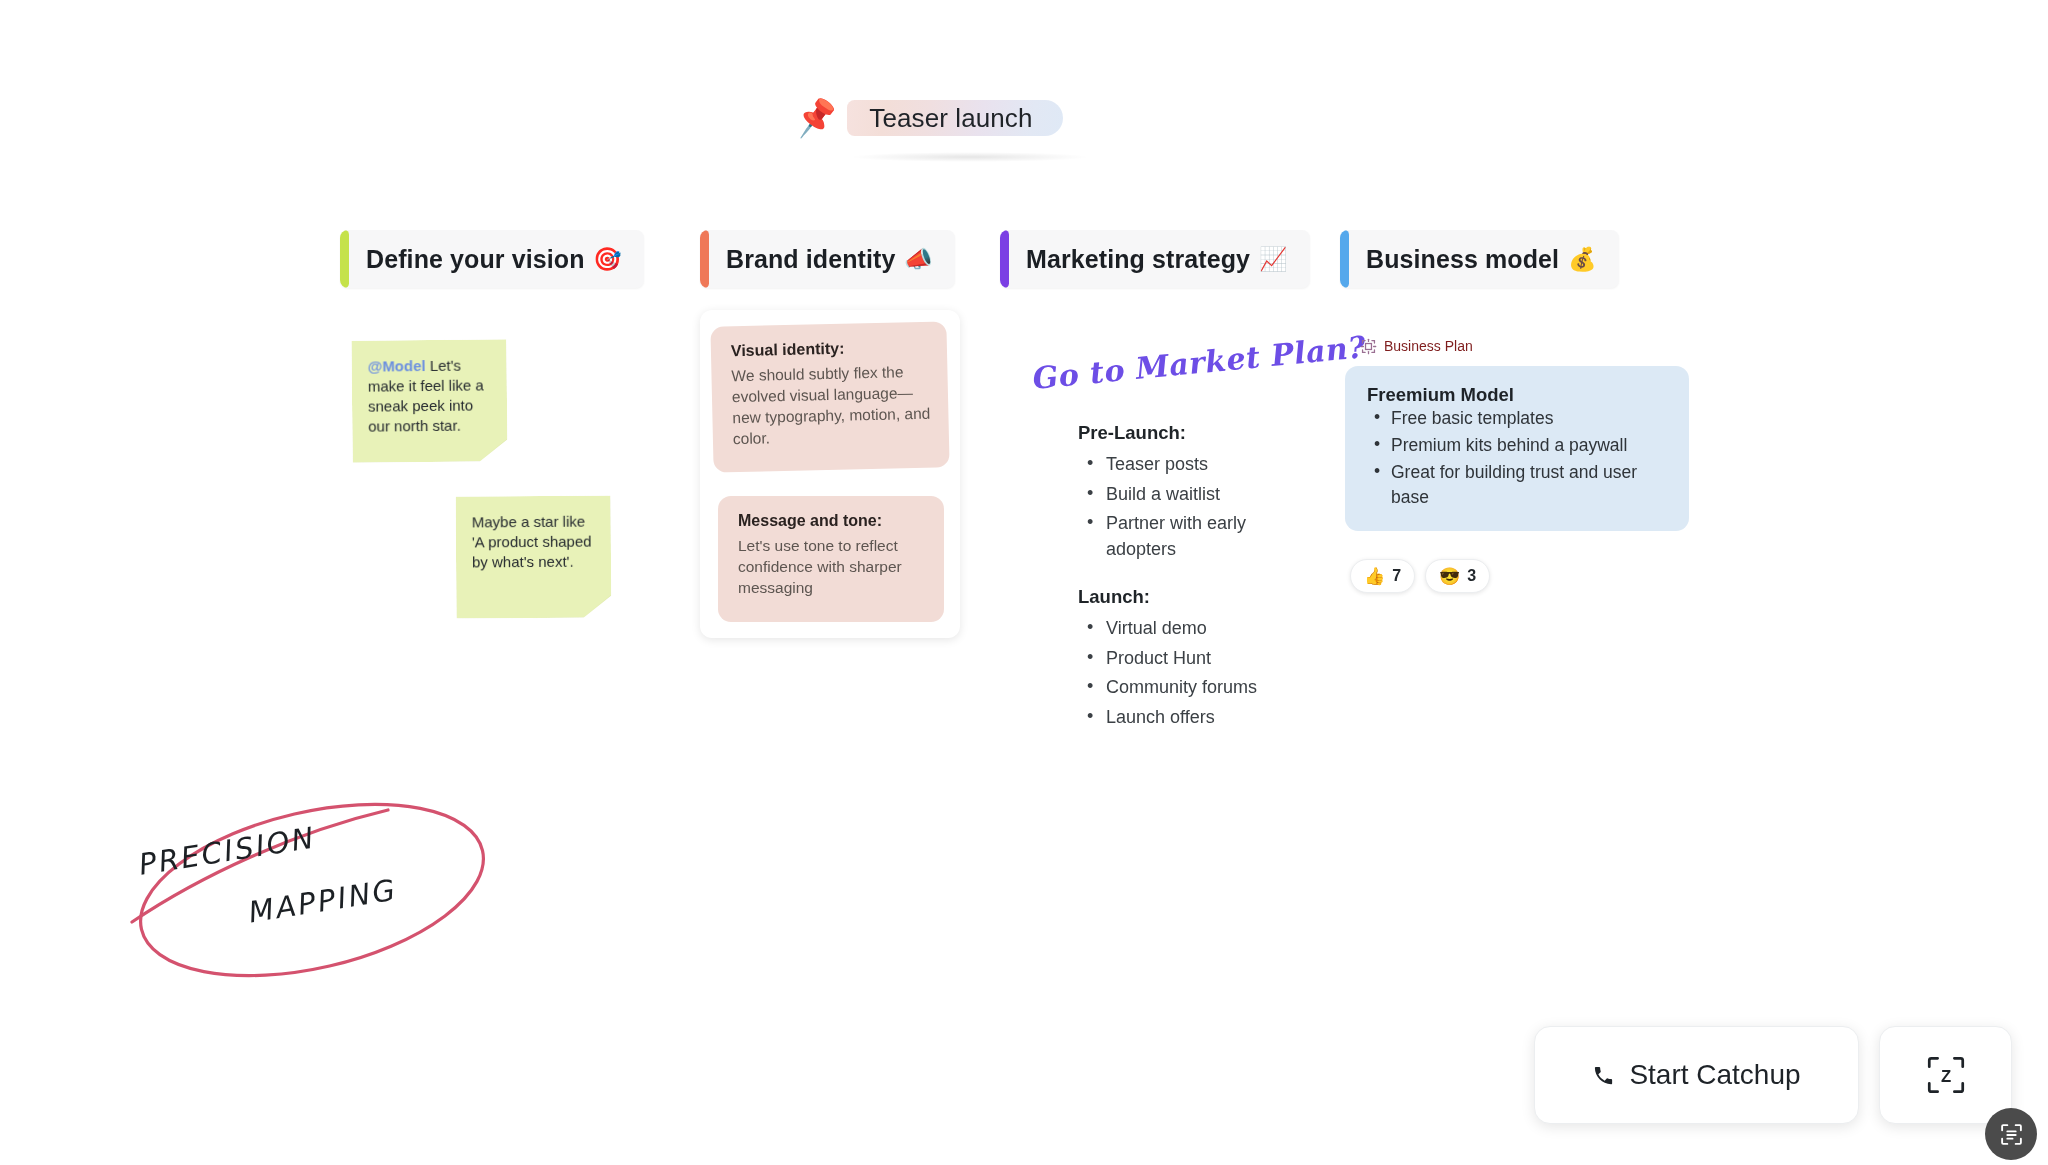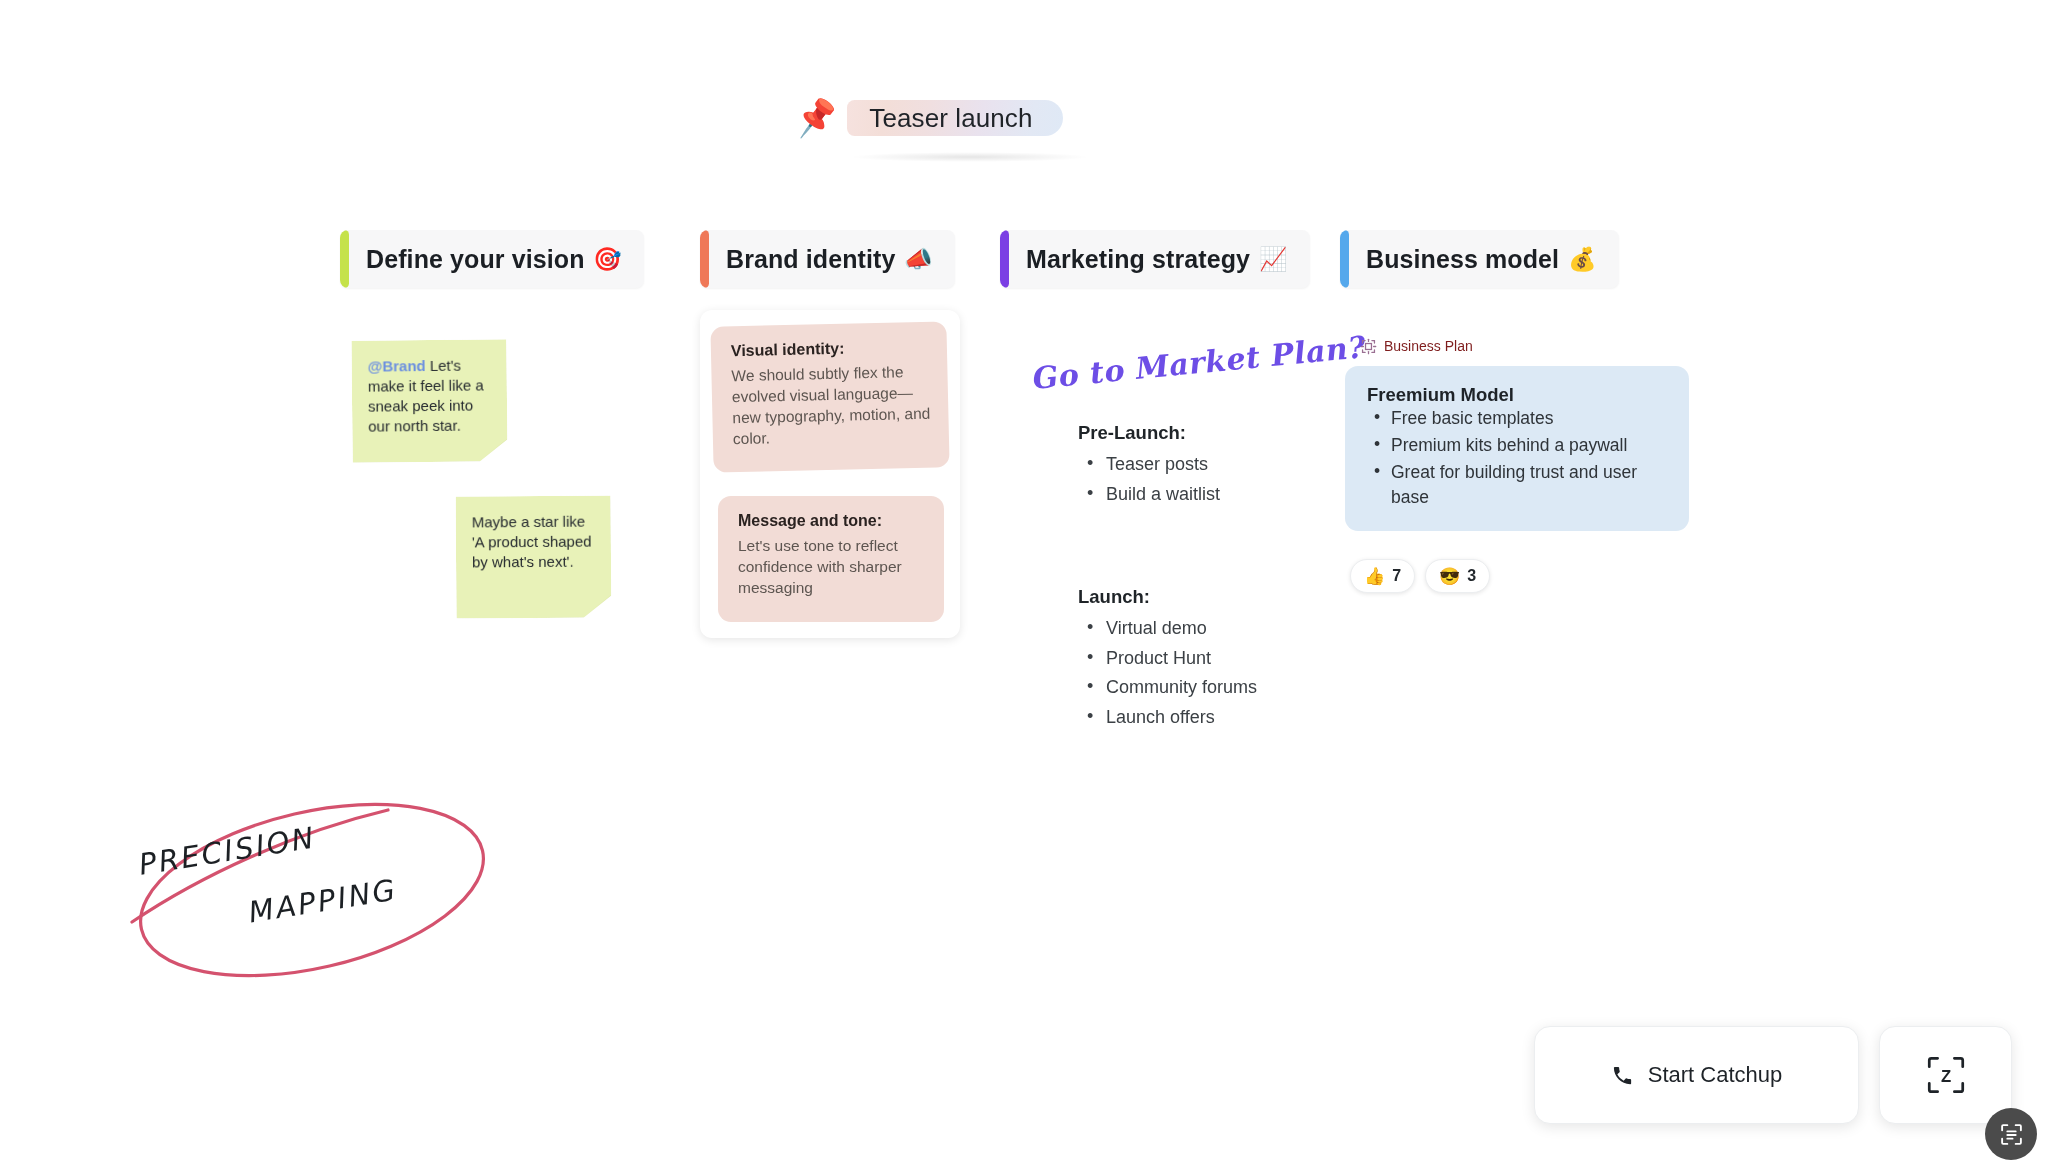--- a/index.html
+++ b/index.html
@@ -250,21 +250,21 @@
     background: #ffffff;
     border: 1px solid #eceef0;
     border-radius: 16px;
     box-shadow: 0 3px 14px rgba(0,0,0,.10);
     display: flex;
     align-items: center;
     justify-content: center;
     gap: 14px;
     cursor: pointer;
   }
-  .catchup-label { font-size: 22px; color: #1e2328; }
+  .catchup-label { font-size: 28px; color: #1e2328; }
   .zen-btn {
     position: absolute;
     left: 1879px; top: 1026px;
     width: 133px; height: 98px;
     background: #ffffff;
     border: 1px solid #eceef0;
     border-radius: 16px;
     box-shadow: 0 3px 14px rgba(0,0,0,.10);
     display: flex;
     align-items: center;
@@ -298,21 +298,21 @@
 
   <div class="column" style="left:340px;">
     <div class="col-header">
       <span class="col-accent" style="background:#c5e24a;"></span>
       <span class="col-title">Define your vision</span>
       <span class="col-emoji">🎯</span>
     </div>
   </div>
 
   <div class="sticky" style="left:352px; top:340px; transform:rotate(-0.6deg);">
-    <span class="mention">@Brand</span><span> Let's make it feel like a sneak peek into our north star.</span>
+    <span class="mention">@Model</span><span> Let's make it feel like a sneak peek into our north star.</span>
     <span class="fold"></span>
   </div>
 
   <div class="sticky" style="left:456px; top:496px; transform:rotate(-0.4deg);">
     <span>Maybe a star like 'A product shaped by what's next'.</span>
     <span class="fold"></span>
   </div>
 
   <div class="column" style="left:700px;">
     <div class="col-header">
@@ -341,20 +341,21 @@
     </div>
   </div>
 
   <div class="script-head" style="left:1032px; top:345px;">Go to Market Plan?</div>
 
   <div class="plan-block" style="left:1078px; top:422px;">
     <div class="plan-h">Pre-Launch:</div>
     <ul class="plan-list">
       <li>Teaser posts</li>
       <li>Build a waitlist</li>
+      <li>Partner with early adopters</li>
     </ul>
   </div>
 
   <div class="plan-block" style="left:1078px; top:586px;">
     <div class="plan-h">Launch:</div>
     <ul class="plan-list">
       <li>Virtual demo</li>
       <li>Product Hunt</li>
       <li>Community forums</li>
       <li>Launch offers</li>

